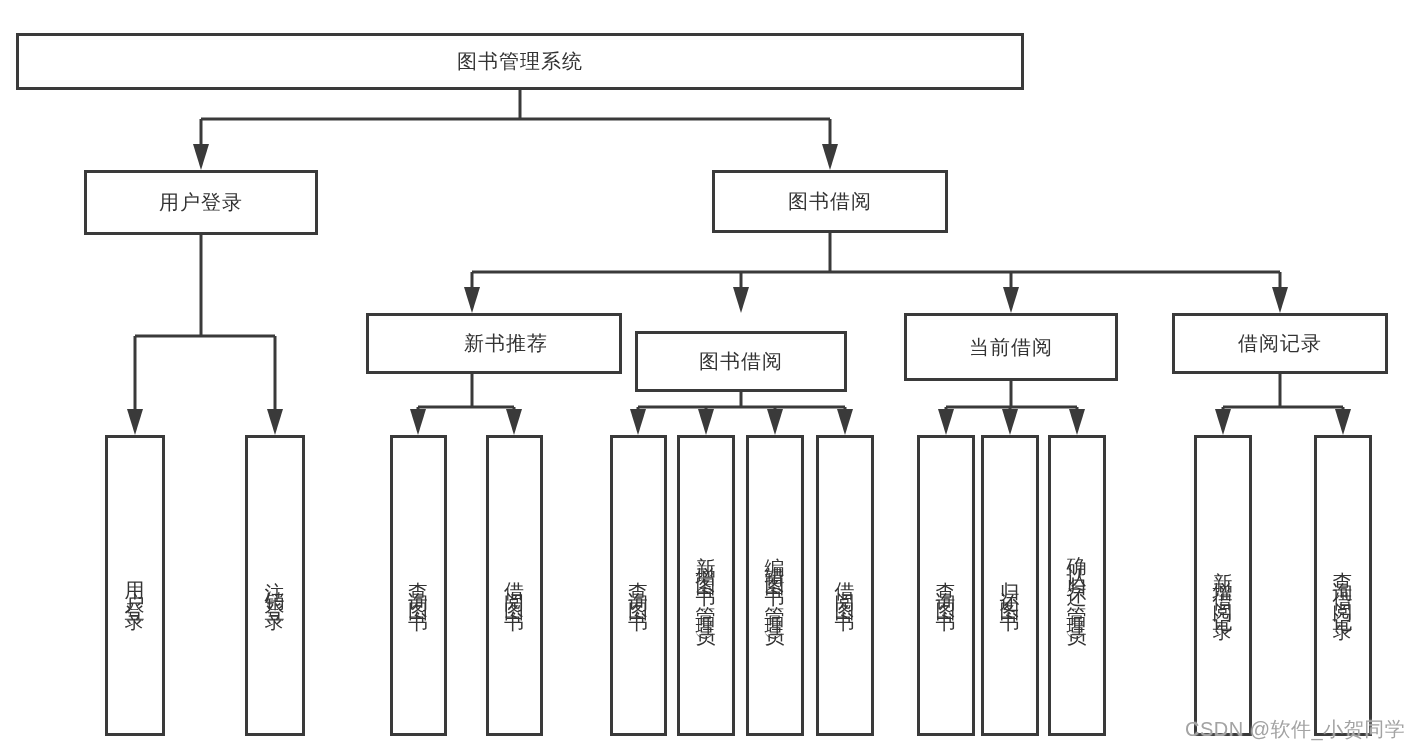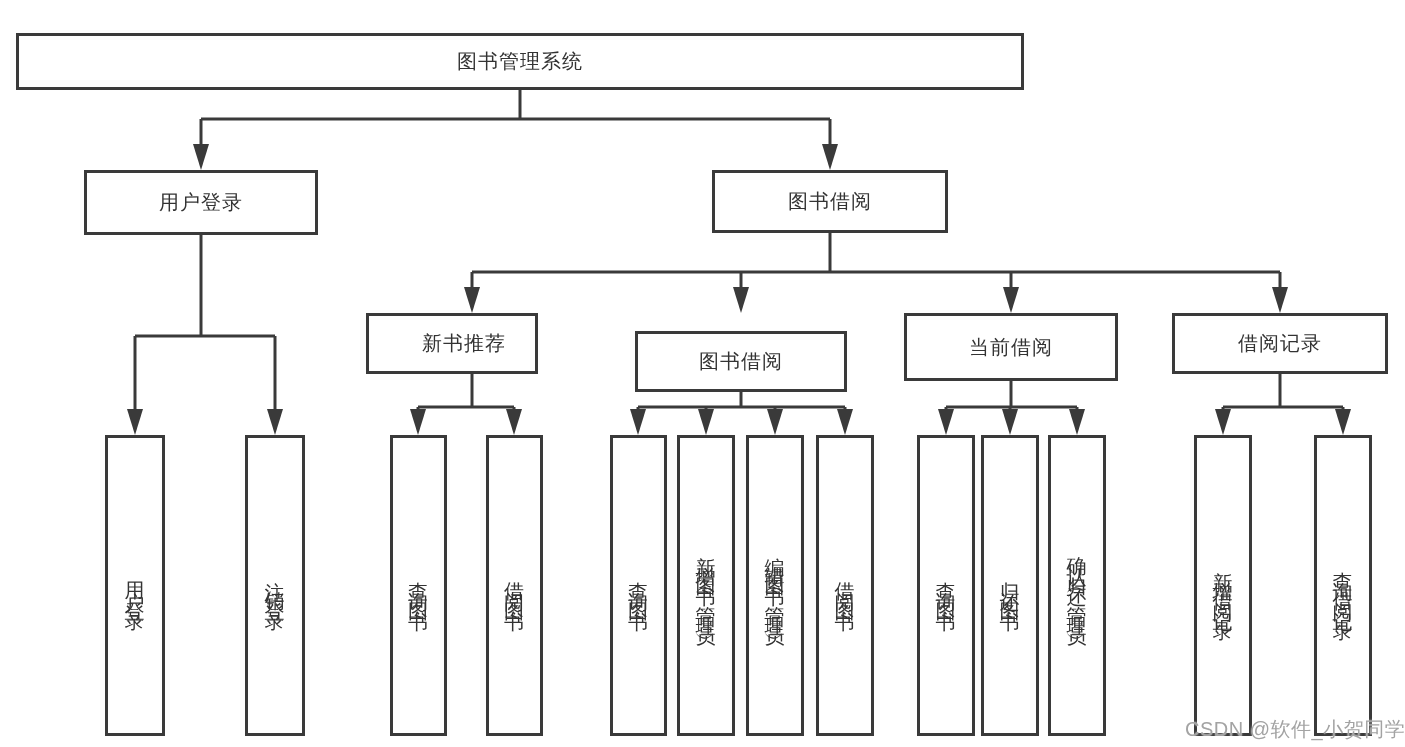--- a/index.html
+++ b/index.html
@@ -50,21 +50,21 @@
   .vbox .vlabel {
     writing-mode: vertical-rl;
     letter-spacing: 10px;
     line-height: 1;
     white-space: nowrap;
   }
   
   #node-root      { left: 16px;   top: 0;  width: 1008px; height: 57px; margin-top: 33px; }
   #node-user      { left: 84px;   top: 170px; width: 234px;  height: 65px; }
   #node-bookmgmt  { left: 712px;  top: 170px; width: 236px;  height: 63px; }
-  #node-newbook   { left: 366px;  top: 313px; width: 172px;  height: 61px; padding-left: 24px; }
+  #node-newbook   { left: 366px;  top: 313px; width: 256px;  height: 61px; padding-left: 24px; }
   #node-borrow    { left: 635px;  top: 331px; width: 212px;  height: 61px; }
   #node-current   { left: 904px;  top: 313px; width: 214px;  height: 68px; }
   #node-records   { left: 1172px; top: 313px; width: 216px;  height: 61px; align-items: center; }
   
   #leaf-a0 { left: 105px;  width: 60px; }
   #leaf-a1 { left: 245px;  width: 60px; }
   #leaf-b0 { left: 390px;  width: 57px; }
   #leaf-b1 { left: 486px;  width: 57px; }
   #leaf-c0 { left: 610px;  width: 57px; }
   #leaf-c1 { left: 677px;  width: 58px; }

